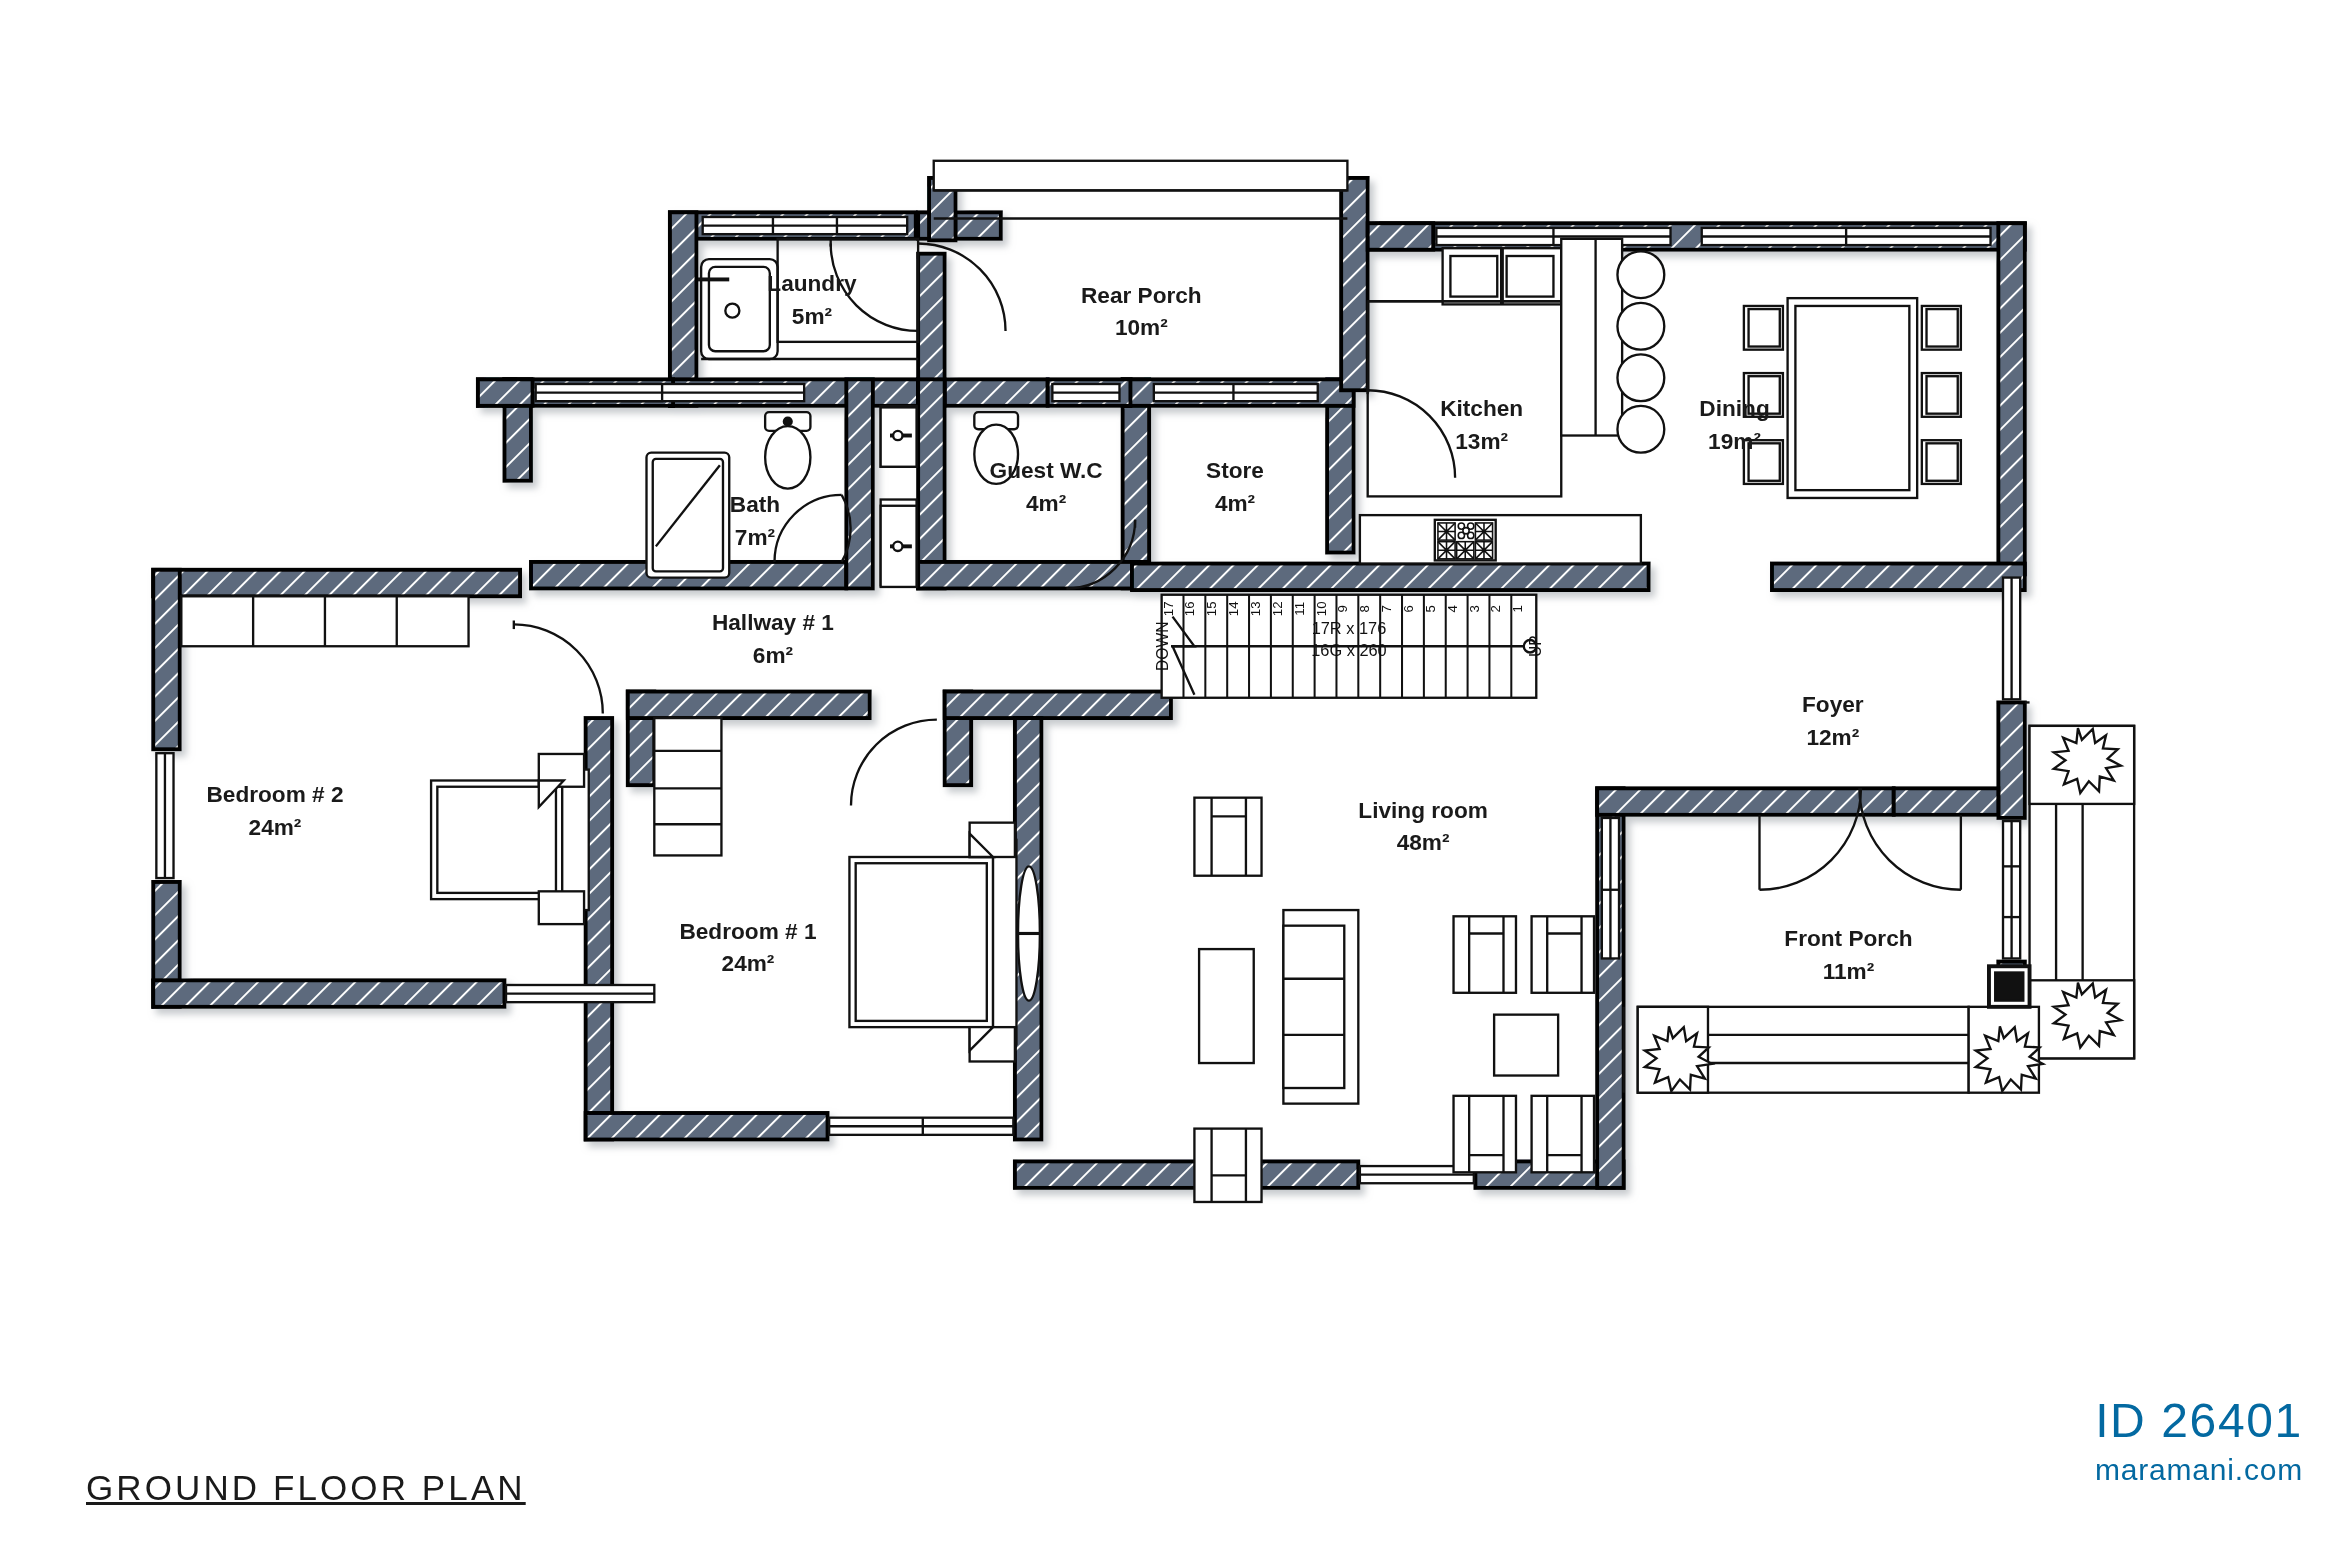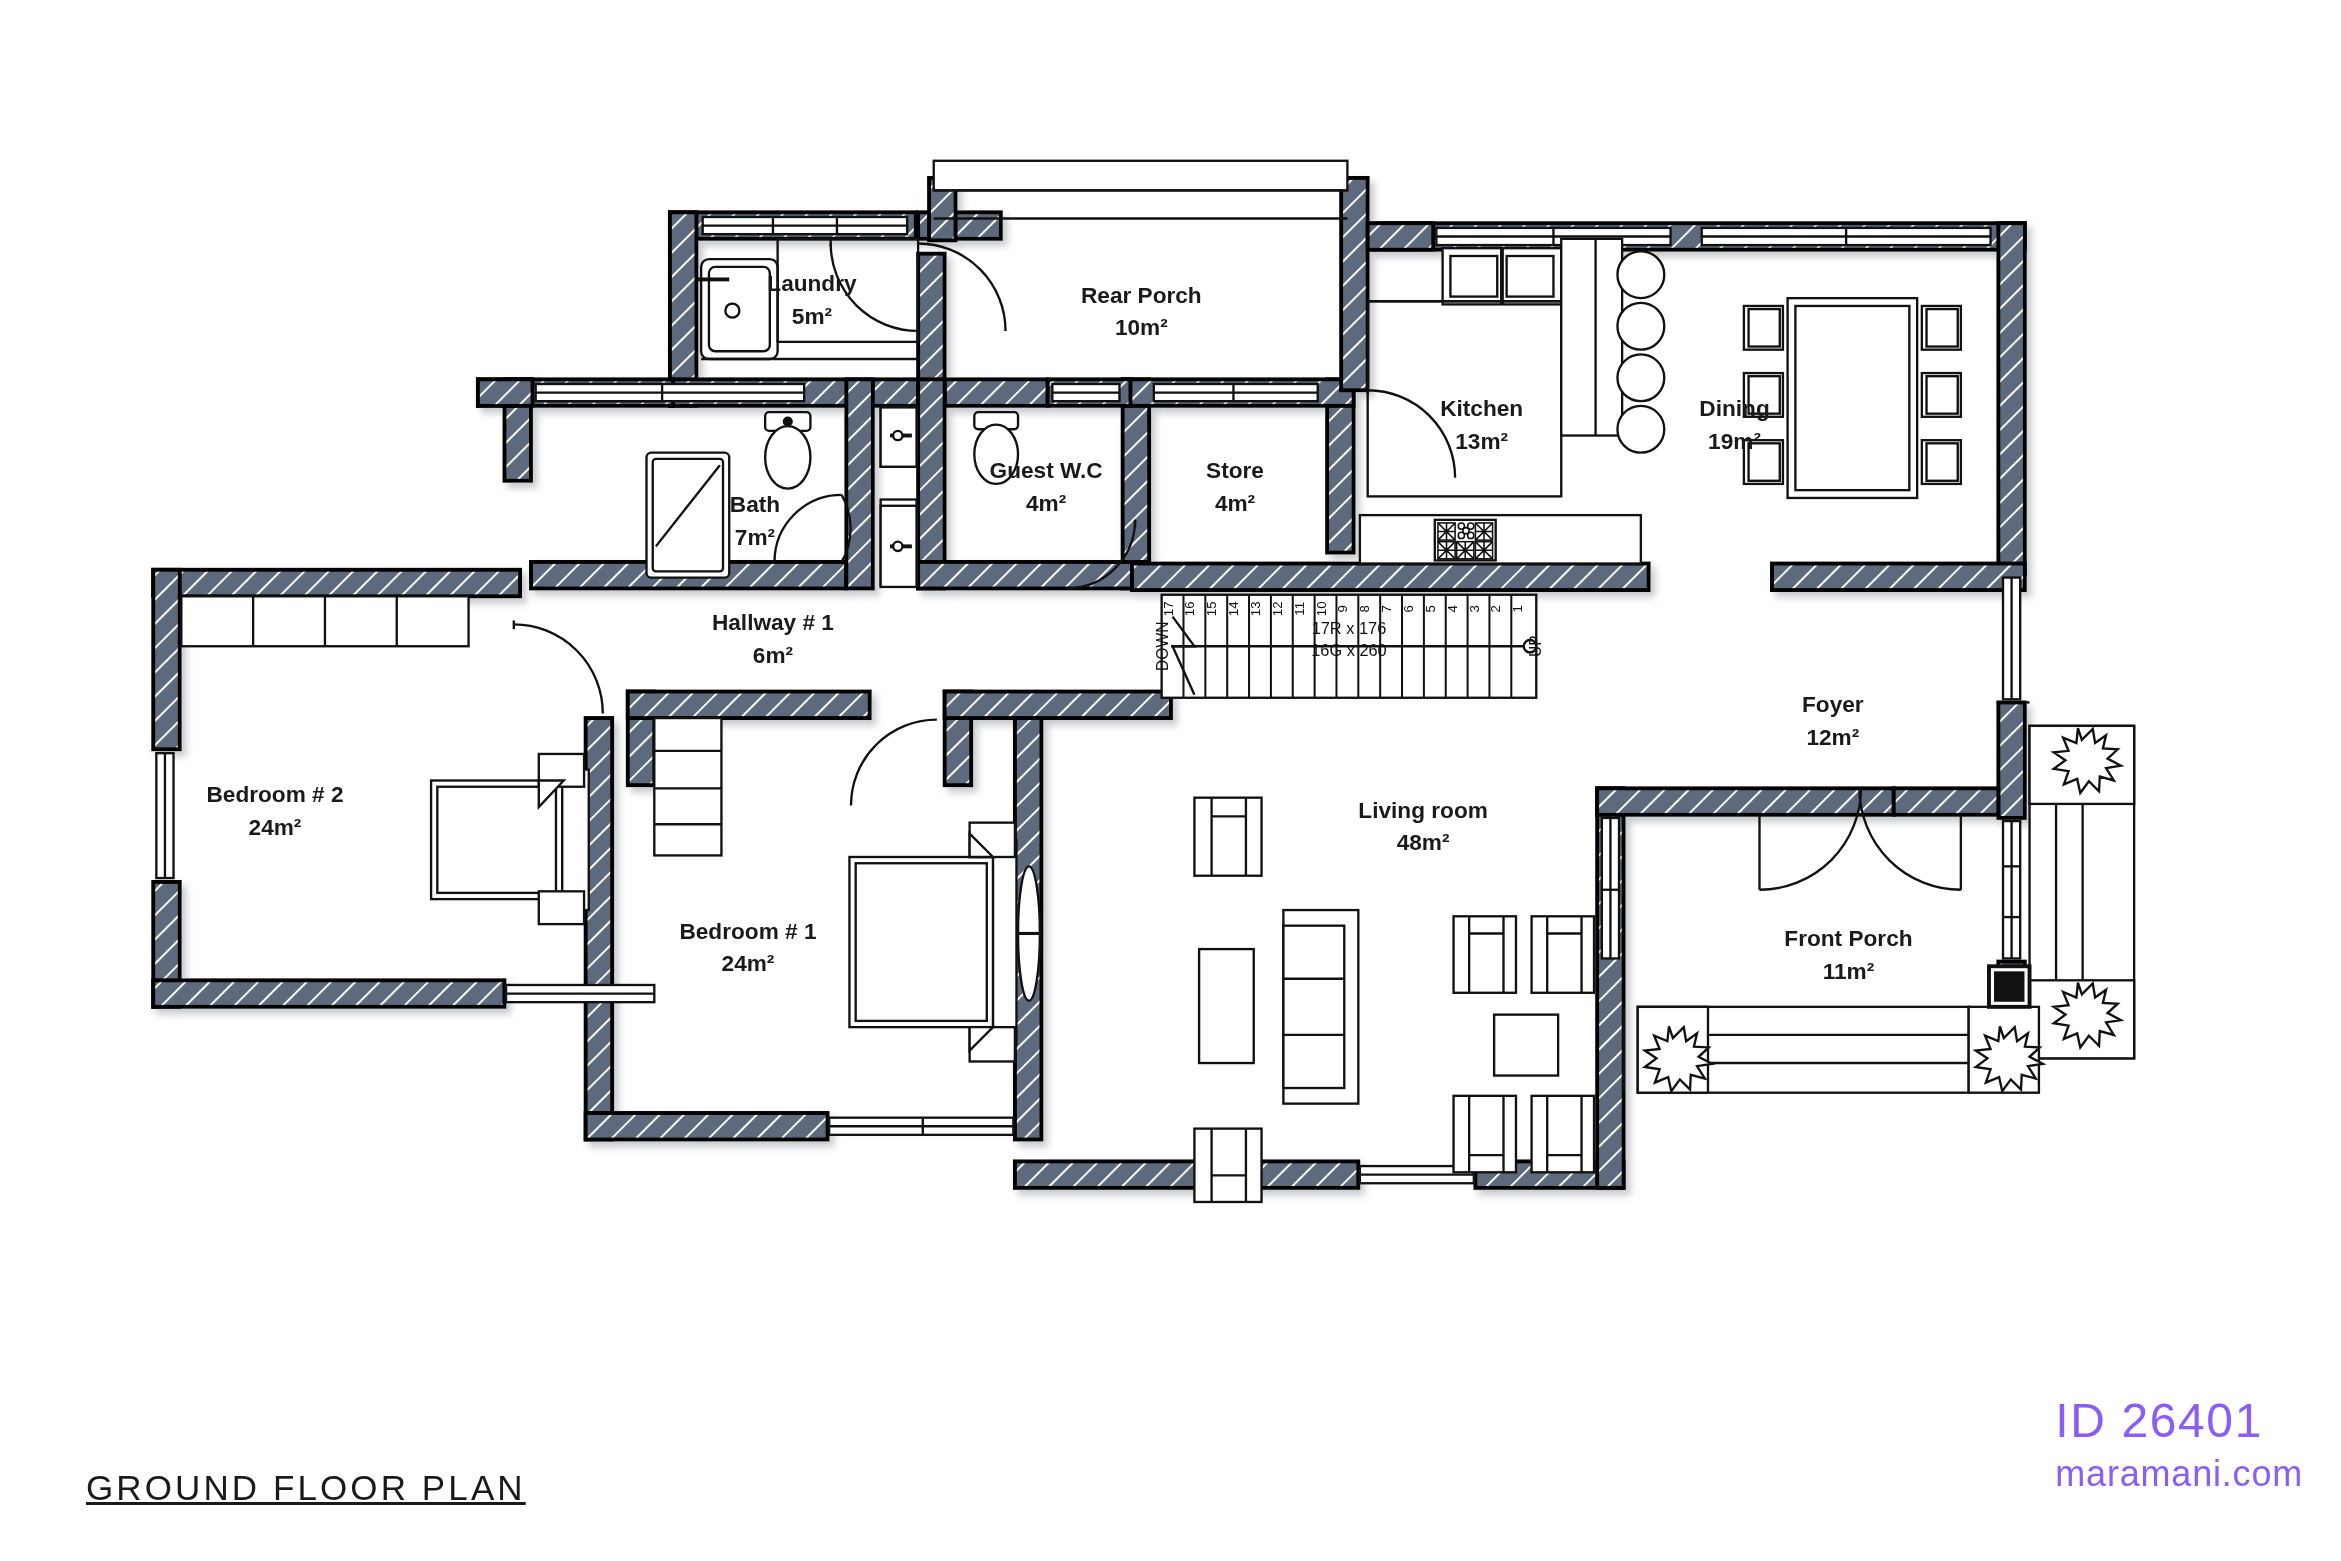--- a/index.html
+++ b/index.html
@@ -10,24 +10,24 @@
   svg#plan{position:absolute;left:0;top:0;width:2342px;height:1561px;display:block;}
 
   .roomlbl{font-family:"Liberation Sans", sans-serif;font-weight:bold;fill:#1a1a1a;
            text-anchor:middle;dominant-baseline:middle;}
   .roomlbl .nm{font-size:29px;}
   .roomlbl .ar{font-size:29px;}
 
   .titleblock{position:absolute;}
   #title-text{left:86px;top:1468px;font-size:35px;letter-spacing:3.1px;color:#1a1a1a;
               font-family:"Liberation Sans", sans-serif;font-weight:300;text-decoration:underline;}
-  #id-text{right:39px;top:1397px;text-align:left;color:#8b5cf6;
+  #id-text{right:39px;top:1397px;text-align:center;color:#0369a1;
            font-family:"Liberation Sans", sans-serif;}
   #id-text .idline{font-size:48px;letter-spacing:1.6px;font-weight:400;line-height:1.0;}
-  #id-text .webline{font-size:36px;letter-spacing:0.8px;font-weight:300;margin-top:7.8px;}
+  #id-text .webline{font-size:30px;letter-spacing:0.8px;font-weight:300;margin-top:7.8px;}
 </style>
 </head>
 <body>
 
 <div id="sheet">
 
 <svg id="plan" viewBox="0 0 3000 2000">
   <defs>
     <pattern id="wallhatch" width="22" height="22" patternTransform="rotate(45)" patternUnits="userSpaceOnUse">
       <rect width="22" height="22" fill="#5d6b7d"></rect>

